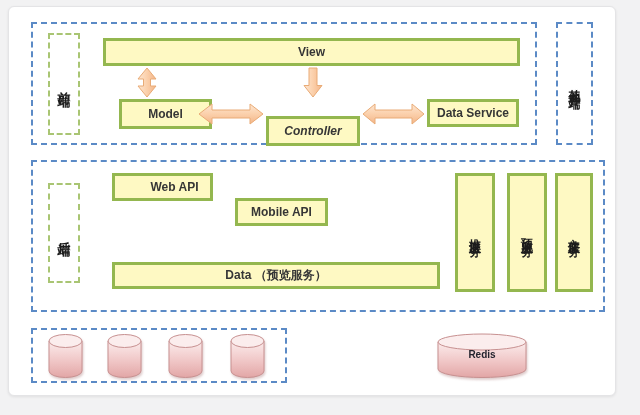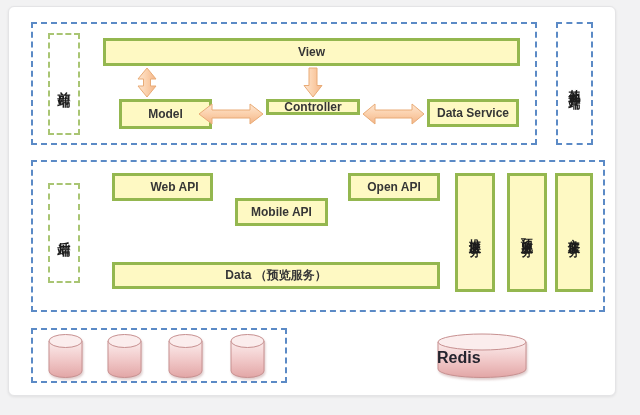--- a/index.html
+++ b/index.html
@@ -47,22 +47,22 @@
     color: #1c1c1c;
     letter-spacing: 3px;
     line-height: 1;
   }
   .vtext-sm { font-size: 12px; letter-spacing: 2px; }
 
   .arrow { position: absolute; }
   .cyl { position: absolute; filter: drop-shadow(1.5px 2px 1px rgba(150,90,90,0.30)); }
   .redis-label {
     position: absolute;
-    width: 90px; 
-    font-weight: bold; font-size: 16px; color: #24242e;
+    width: 90px; text-align: center;
+    font-weight: bold; font-size: 10px; color: #24242e;
   }
 </style>
 </head>
 <body>
 
 <div class="stage">
 
   <svg width="0" height="0" style="position:absolute" aria-hidden="true">
     <defs>
       <linearGradient id="peachV" x1="0" y1="0" x2="0" y2="1">
@@ -92,21 +92,21 @@
   </div>
 
   <div class="gbox" style="left:103px; top:38px; width:417px; height:28px;">
     <span>View</span>
   </div>
 
   <div class="gbox" style="left:103px; top:99px; width:93px; height:30px;margin-left:16px;">
     <span>Model</span>
   </div>
 
-  <div class="gbox" style="left:266px; top:99px; width:94px; height:16px;">
+  <div class="gbox" style="left:266px; top:116px; width:94px; height:30px;font-style:italic;">
     <span>Controller</span>
   </div>
 
   <div class="gbox" style="left:427px; top:99px; width:92px; height:28px;">
     <span>Data Service</span>
   </div>
 
   <svg class="arrow" style="left:137px; top:67px;" width="20" height="31" viewBox="0 0 20 31">
     <path d="M10,1 L19,12 L13.5,12 L13.5,19 L19,19 L10,30 L1,19 L6.5,19 L6.5,12 L1,12 Z" fill="url(#peachH)" stroke="#e9ab76" stroke-width="1" stroke-linejoin="round"></path>
   </svg>
@@ -131,23 +131,20 @@
 
   <div class="region-green-dash" style="left:48px; top:183px; width:32px; height:100px;">
     <span class="vtext">后端</span>
   </div>
 
   <div class="gbox" style="left:112px; top:173px; width:101px; height:28px;padding-left:24px;">
     <span>Web API</span>
   </div>
   <div class="gbox" style="left:235px; top:173px; width:93px; height:28px;margin-top:25px;">
     <span>Mobile API</span>
-  </div>
-  <div class="gbox" style="left:348px; top:173px; width:92px; height:28px;">
-    <span>Open API</span>
   </div>
 
   <div class="gbox" style="left:112px; top:262px; width:328px; height:27px;">
     <span>Data （预览服务）</span>
   </div>
 
   <div class="gbox" style="left:455px; top:173px; width:40px; height:119px;">
     <span class="vtext vtext-sm">推送服务</span>
   </div>
   <div class="gbox" style="left:507px; top:173px; width:40px; height:119px;">

